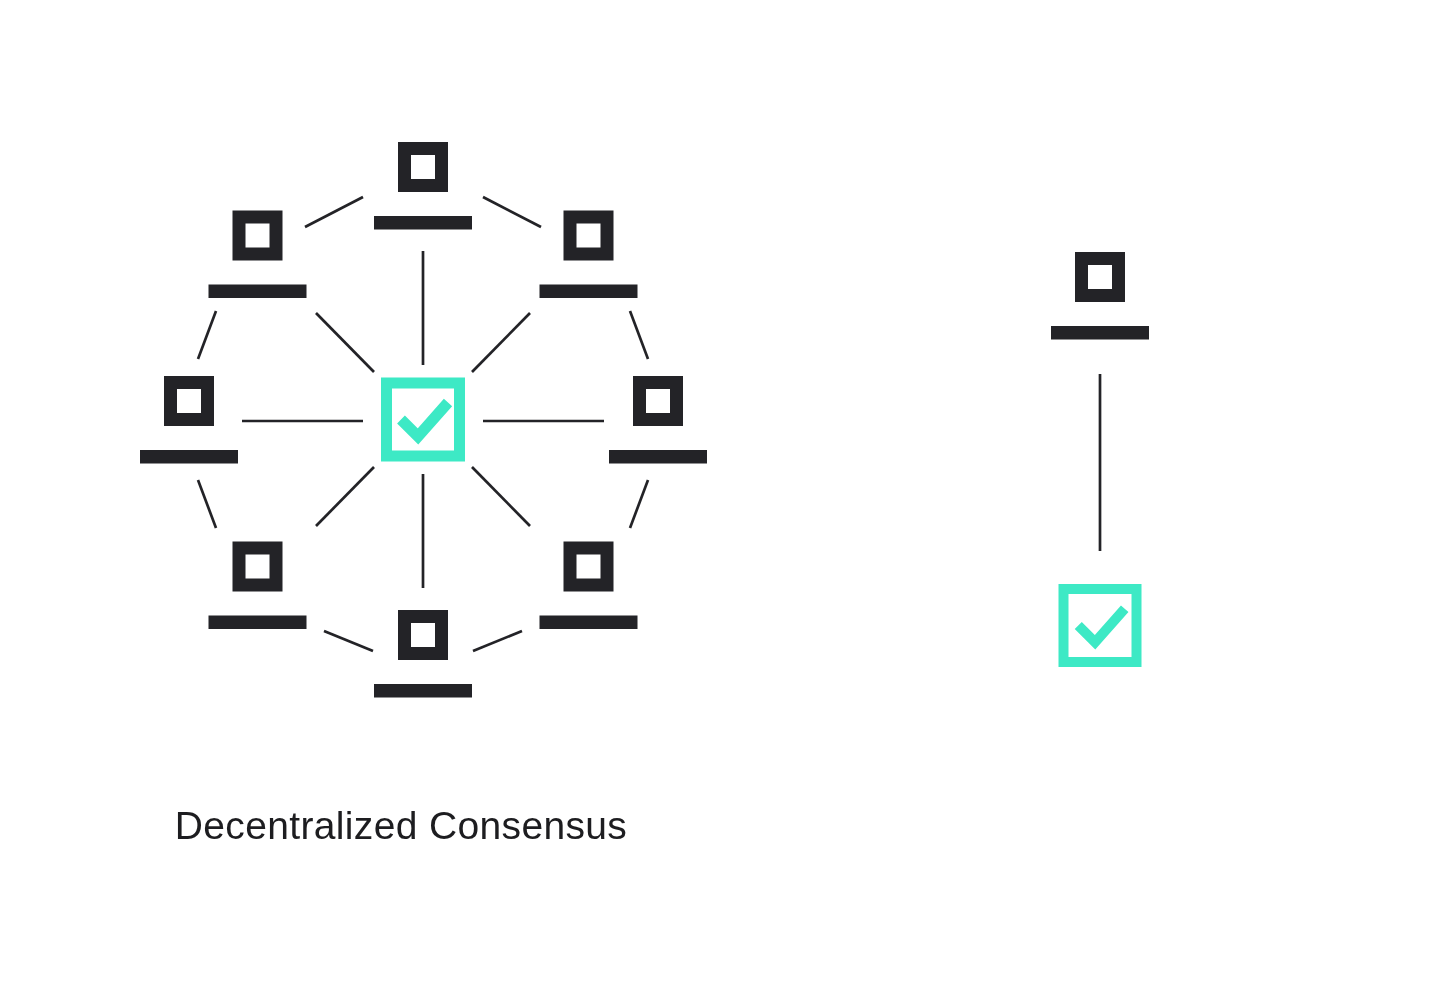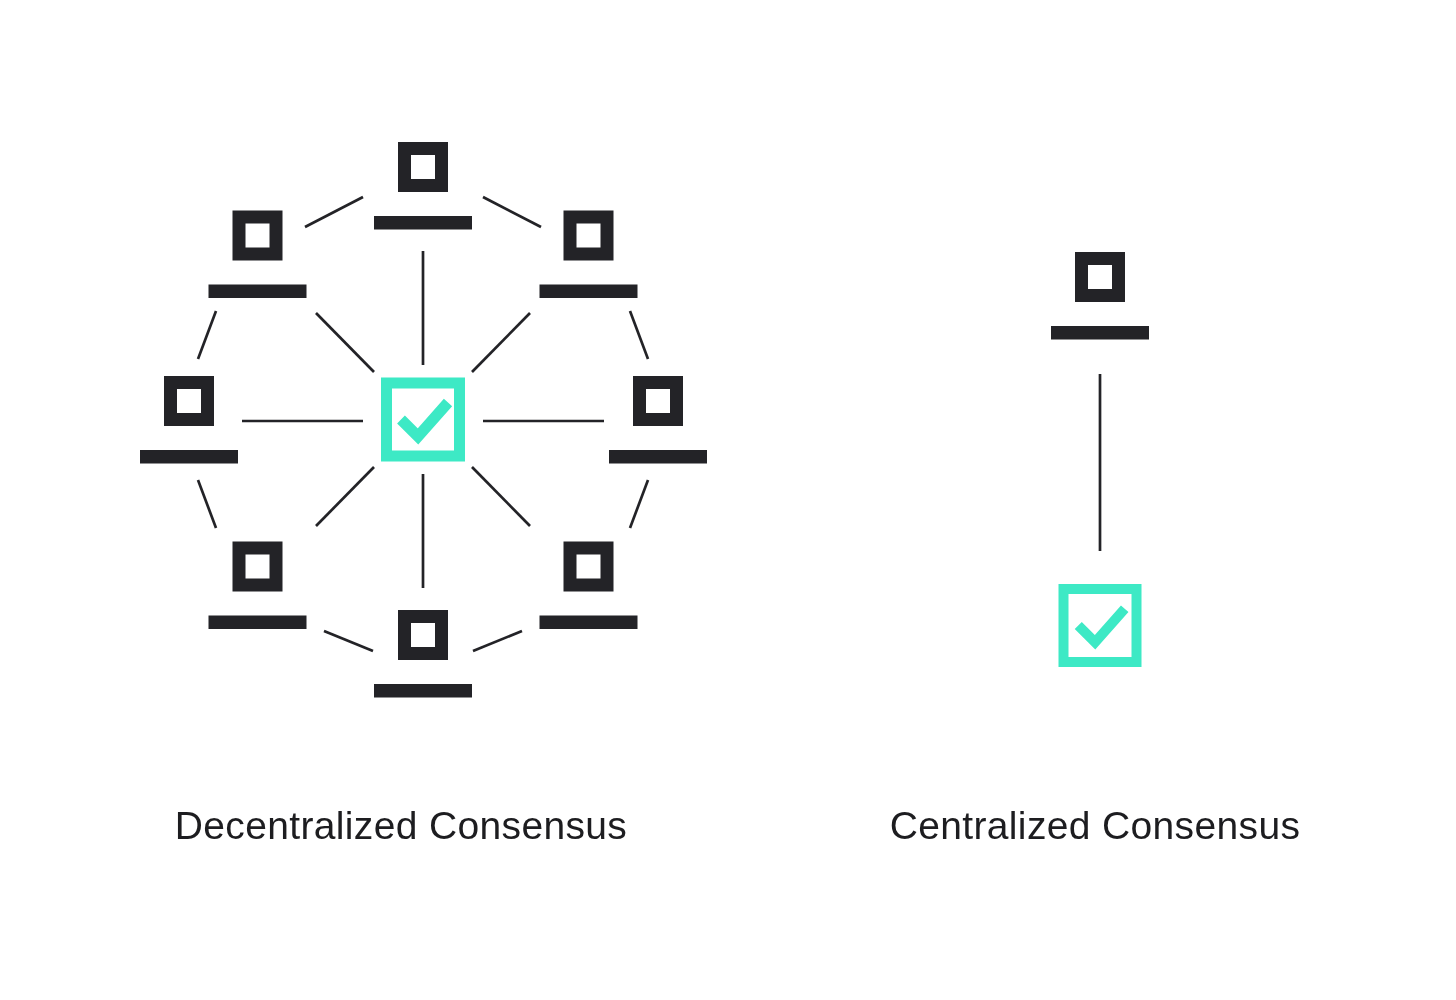--- a/index.html
+++ b/index.html
@@ -116,14 +116,13 @@
         <g>
           <rect x="1058.5" y="584" width="83" height="83" fill="#3DE9C5"></rect>
           <rect x="1068.5" y="594" width="63" height="63" fill="#ffffff"></rect>
           <polyline points="1078.2619047619048,625.5 1095.0595238095239,642.297619047619 1124.702380952381,608.702380952381" fill="none" stroke="#3DE9C5" stroke-width="10" stroke-linecap="butt" stroke-linejoin="miter"></polyline>
         </g>
       </g>
     </svg>
 
   <div class="caption caption--decentralized">Decentralized Consensus</div>
 
-  <div class="caption caption--centralized">Centralized Consensus</div>
 </div>
 
 </body></html>

